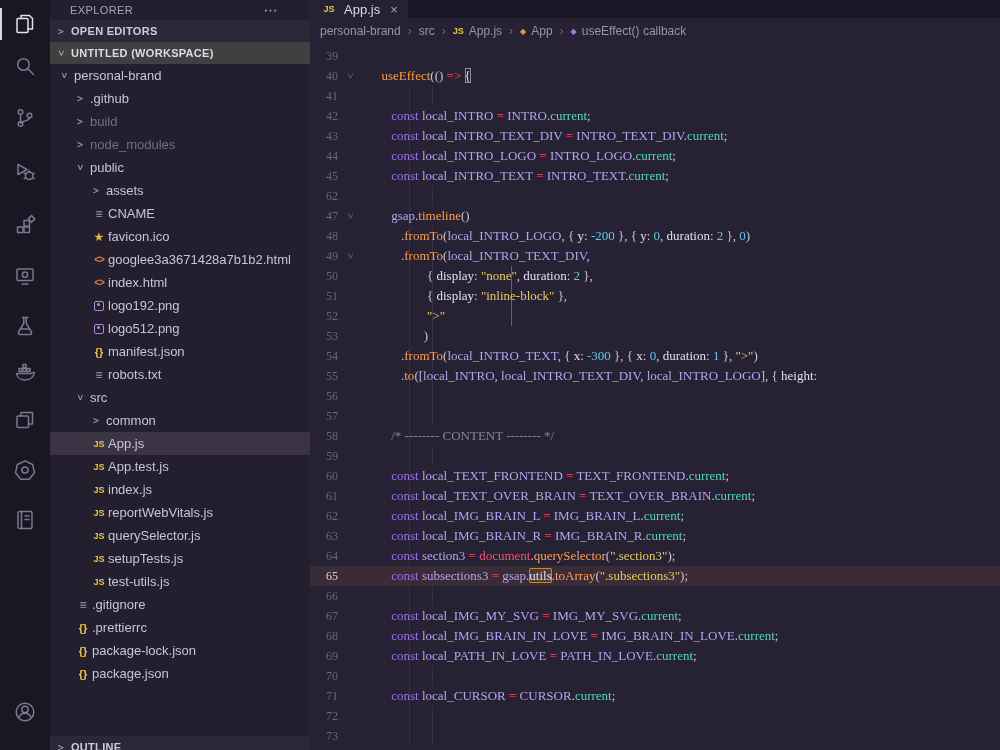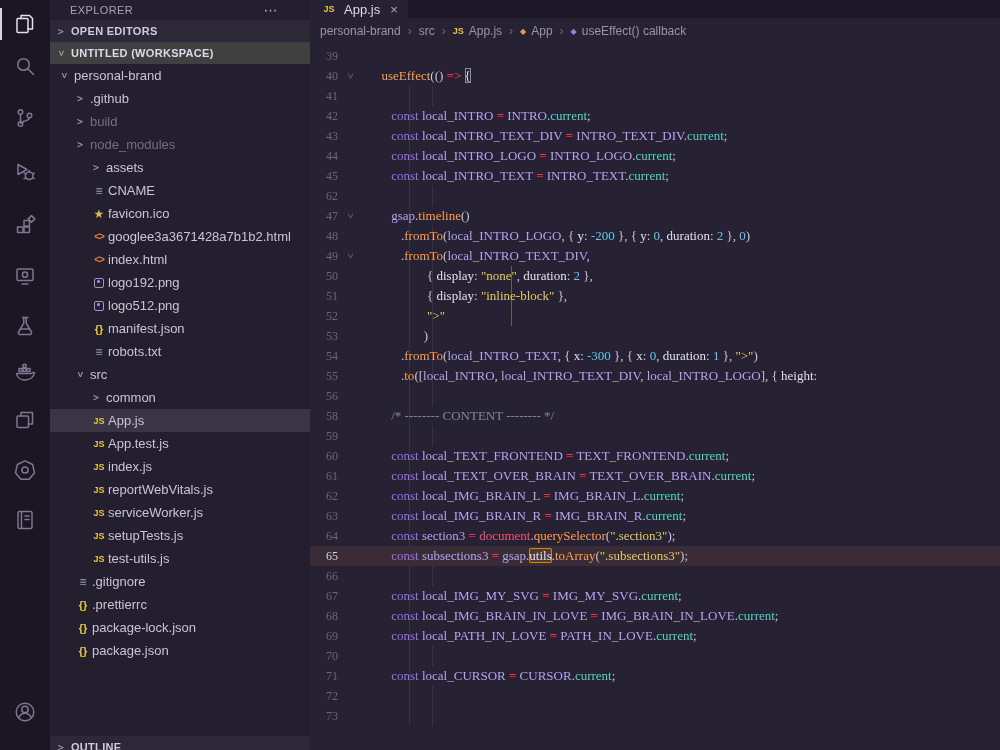--- a/index.html
+++ b/index.html
@@ -196,20 +196,24 @@
           <span class="lbl">.github</span>
         </div>
         <div class="trow dim" style="padding-left: 24px;">
           <span class="chev">&gt;</span>
           <span class="lbl">build</span>
         </div>
         <div class="trow dim" style="padding-left: 24px;">
           <span class="chev">&gt;</span>
           <span class="lbl">node_modules</span>
         </div>
+        <div class="trow" style="padding-left: 24px;">
+          <span class="chev open">&gt;</span>
+          <span class="lbl">public</span>
+        </div>
         <div class="trow" style="padding-left: 40px;">
           <span class="chev">&gt;</span>
           <span class="lbl">assets</span>
         </div>
         <div class="trow" style="padding-left: 40px;">
           <span class="ficon">
             <span class="fi-list">≡</span>
           </span>
           <span class="lbl">CNAME</span>
         </div>
@@ -284,21 +288,21 @@
         <div class="trow" style="padding-left: 40px;">
           <span class="ficon">
             <span class="fi-js">JS</span>
           </span>
           <span class="lbl">reportWebVitals.js</span>
         </div>
         <div class="trow" style="padding-left: 40px;">
           <span class="ficon">
             <span class="fi-js">JS</span>
           </span>
-          <span class="lbl">serviceWorker.js</span>
+          <span class="lbl">querySelector.js</span>
         </div>
         <div class="trow" style="padding-left: 40px;">
           <span class="ficon">
             <span class="fi-js">JS</span>
           </span>
           <span class="lbl">setupTests.js</span>
         </div>
         <div class="trow" style="padding-left: 40px;">
           <span class="ficon">
             <span class="fi-js">JS</span>
@@ -380,20 +384,21 @@
         <div class="cl"><span class="guide" style="left: 98.98px;"></span><span class="ln">47</span><span class="fold">&gt;</span><span class="ct">         <span class="tk-v">gsap</span><span class="tk-p">.</span><span class="tk-f">timeline</span><span class="tk-p">()</span></span></div>
         <div class="cl"><span class="guide" style="left: 98.98px;"></span><span class="guide" style="left: 122.47px;"></span><span class="ln">48</span><span class="ct">            <span class="tk-p">.</span><span class="tk-f">fromTo</span><span class="tk-p">(</span><span class="tk-v">local_INTRO_LOGO</span><span class="tk-p">, { </span><span class="tk-y">y</span><span class="tk-p">: </span><span class="tk-n">-200</span><span class="tk-p"> }, { </span><span class="tk-y">y</span><span class="tk-p">: </span><span class="tk-n">0</span><span class="tk-p">, </span><span class="tk-y">duration</span><span class="tk-p">: </span><span class="tk-n">2</span><span class="tk-p"> }, </span><span class="tk-n">0</span><span class="tk-p">)</span></span></div>
         <div class="cl"><span class="guide" style="left: 98.98px;"></span><span class="guide" style="left: 122.47px;"></span><span class="ln">49</span><span class="fold">&gt;</span><span class="ct">            <span class="tk-p">.</span><span class="tk-f">fromTo</span><span class="tk-p">(</span><span class="tk-v">local_INTRO_TEXT_DIV</span><span class="tk-p">,</span></span></div>
         <div class="cl"><span class="guide" style="left: 98.98px;"></span><span class="guide" style="left: 122.47px;"></span><span class="guide bright" style="left: 200.77px;"></span><span class="ln">50</span><span class="ct">                    <span class="tk-p">{ </span><span class="tk-y">display</span><span class="tk-p">: </span><span class="tk-s">"none"</span><span class="tk-p">, </span><span class="tk-y">duration</span><span class="tk-p">: </span><span class="tk-n">2</span><span class="tk-p"> },</span></span></div>
         <div class="cl"><span class="guide" style="left: 98.98px;"></span><span class="guide" style="left: 122.47px;"></span><span class="guide bright" style="left: 200.77px;"></span><span class="ln">51</span><span class="ct">                    <span class="tk-p">{ </span><span class="tk-y">display</span><span class="tk-p">: </span><span class="tk-s">"inline-block"</span><span class="tk-p"> },</span></span></div>
         <div class="cl"><span class="guide" style="left: 98.98px;"></span><span class="guide" style="left: 122.47px;"></span><span class="guide bright" style="left: 200.77px;"></span><span class="ln">52</span><span class="ct">                    <span class="tk-s">"&gt;"</span></span></div>
         <div class="cl"><span class="guide" style="left: 98.98px;"></span><span class="guide" style="left: 122.47px;"></span><span class="ln">53</span><span class="ct">                   <span class="tk-p">)</span></span></div>
         <div class="cl"><span class="guide" style="left: 98.98px;"></span><span class="guide" style="left: 122.47px;"></span><span class="ln">54</span><span class="ct">            <span class="tk-p">.</span><span class="tk-f">fromTo</span><span class="tk-p">(</span><span class="tk-v">local_INTRO_TEXT</span><span class="tk-p">, { </span><span class="tk-y">x</span><span class="tk-p">: </span><span class="tk-n">-300</span><span class="tk-p"> }, { </span><span class="tk-y">x</span><span class="tk-p">: </span><span class="tk-n">0</span><span class="tk-p">, </span><span class="tk-y">duration</span><span class="tk-p">: </span><span class="tk-n">1</span><span class="tk-p"> }, </span><span class="tk-s">"&gt;"</span><span class="tk-p">)</span></span></div>
         <div class="cl"><span class="guide" style="left: 98.98px;"></span><span class="guide" style="left: 122.47px;"></span><span class="ln">55</span><span class="ct">            <span class="tk-p">.</span><span class="tk-f">to</span><span class="tk-p">([</span><span class="tk-v">local_INTRO</span><span class="tk-p">, </span><span class="tk-v">local_INTRO_TEXT_DIV</span><span class="tk-p">, </span><span class="tk-v">local_INTRO_LOGO</span><span class="tk-p">], { </span><span class="tk-y">height</span><span class="tk-p">:</span></span></div>
         <div class="cl"><span class="guide" style="left: 98.98px;"></span><span class="guide" style="left: 122.47px;"></span><span class="ln">56</span><span class="ct"></span></div>
+        <div class="cl"><span class="guide" style="left: 98.98px;"></span><span class="guide" style="left: 122.47px;"></span><span class="ln">57</span><span class="ct"></span></div>
         <div class="cl"><span class="guide" style="left: 98.98px;"></span><span class="ln">58</span><span class="ct">         <span class="tk-c">/* -------- CONTENT -------- */</span></span></div>
         <div class="cl"><span class="guide" style="left: 98.98px;"></span><span class="guide" style="left: 122.47px;"></span><span class="ln">59</span><span class="ct"></span></div>
         <div class="cl"><span class="guide" style="left: 98.98px;"></span><span class="ln">60</span><span class="ct">         <span class="tk-k">const </span><span class="tk-v">local_TEXT_FRONTEND</span><span class="tk-p"> </span><span class="tk-o">=</span><span class="tk-p"> </span><span class="tk-v">TEXT_FRONTEND</span><span class="tk-p">.</span><span class="tk-m">current</span><span class="tk-p">;</span></span></div>
         <div class="cl"><span class="guide" style="left: 98.98px;"></span><span class="ln">61</span><span class="ct">         <span class="tk-k">const </span><span class="tk-v">local_TEXT_OVER_BRAIN</span><span class="tk-p"> </span><span class="tk-o">=</span><span class="tk-p"> </span><span class="tk-v">TEXT_OVER_BRAIN</span><span class="tk-p">.</span><span class="tk-m">current</span><span class="tk-p">;</span></span></div>
         <div class="cl"><span class="guide" style="left: 98.98px;"></span><span class="ln">62</span><span class="ct">         <span class="tk-k">const </span><span class="tk-v">local_IMG_BRAIN_L</span><span class="tk-p"> </span><span class="tk-o">=</span><span class="tk-p"> </span><span class="tk-v">IMG_BRAIN_L</span><span class="tk-p">.</span><span class="tk-m">current</span><span class="tk-p">;</span></span></div>
         <div class="cl"><span class="guide" style="left: 98.98px;"></span><span class="ln">63</span><span class="ct">         <span class="tk-k">const </span><span class="tk-v">local_IMG_BRAIN_R</span><span class="tk-p"> </span><span class="tk-o">=</span><span class="tk-p"> </span><span class="tk-v">IMG_BRAIN_R</span><span class="tk-p">.</span><span class="tk-m">current</span><span class="tk-p">;</span></span></div>
         <div class="cl"><span class="guide" style="left: 98.98px;"></span><span class="ln">64</span><span class="ct">         <span class="tk-k">const </span><span class="tk-v">section3</span><span class="tk-p"> </span><span class="tk-o">=</span><span class="tk-p"> </span><span class="tk-d">document</span><span class="tk-p">.</span><span class="tk-f">querySelector</span><span class="tk-p">(</span><span class="tk-s">".section3"</span><span class="tk-p">);</span></span></div>
         <div class="cl hl"><span class="ln">65</span><span class="ct">         <span class="tk-k">const </span><span class="tk-v">subsections3</span><span class="tk-p"> </span><span class="tk-o">=</span><span class="tk-p"> </span><span class="tk-v">gsap</span><span class="tk-p">.</span><span class="tk-w">utils</span><span class="tk-p">.</span><span class="tk-f">toArray</span><span class="tk-p">(</span><span class="tk-s">".subsections3"</span><span class="tk-p">);</span></span></div>
         <div class="cl"><span class="guide" style="left: 98.98px;"></span><span class="guide" style="left: 122.47px;"></span><span class="ln">66</span><span class="ct"></span></div>
         <div class="cl"><span class="guide" style="left: 98.98px;"></span><span class="ln">67</span><span class="ct">         <span class="tk-k">const </span><span class="tk-v">local_IMG_MY_SVG</span><span class="tk-p"> </span><span class="tk-o">=</span><span class="tk-p"> </span><span class="tk-v">IMG_MY_SVG</span><span class="tk-p">.</span><span class="tk-m">current</span><span class="tk-p">;</span></span></div>

